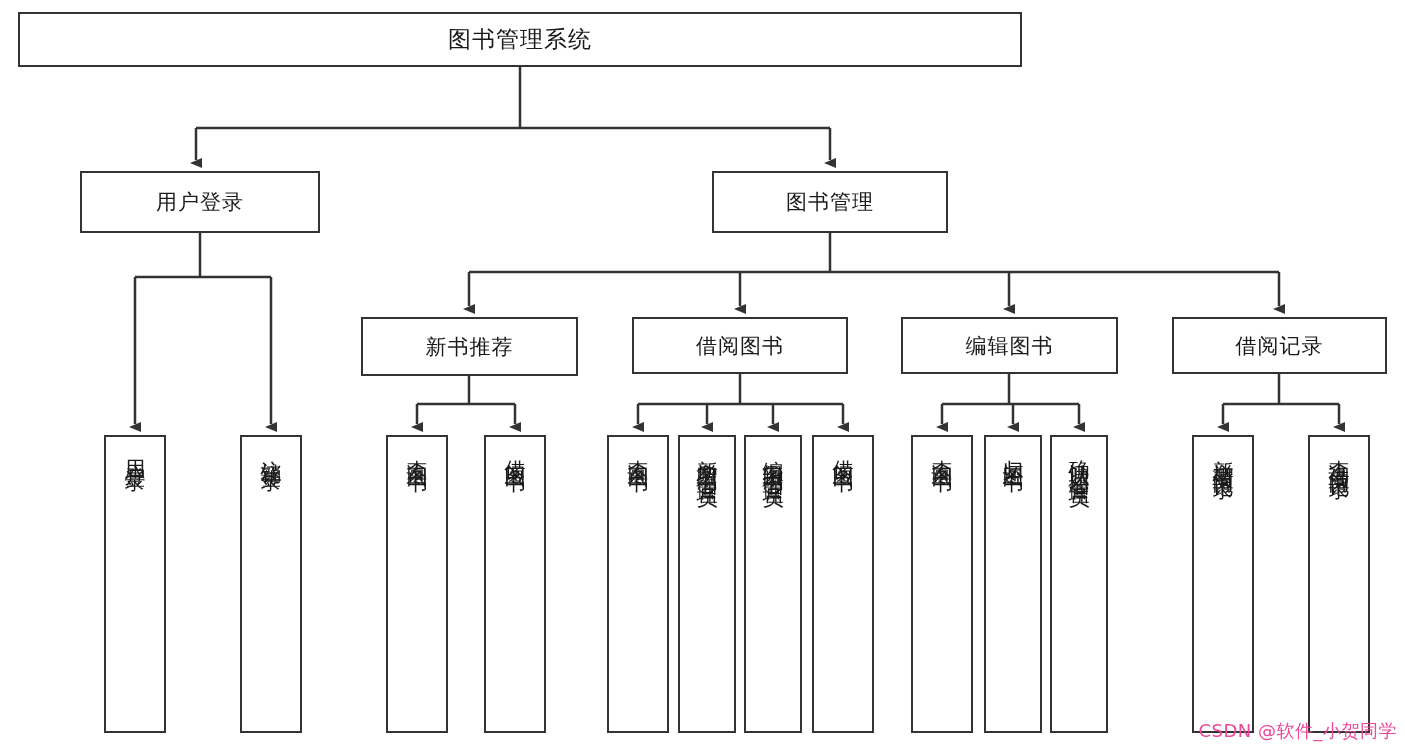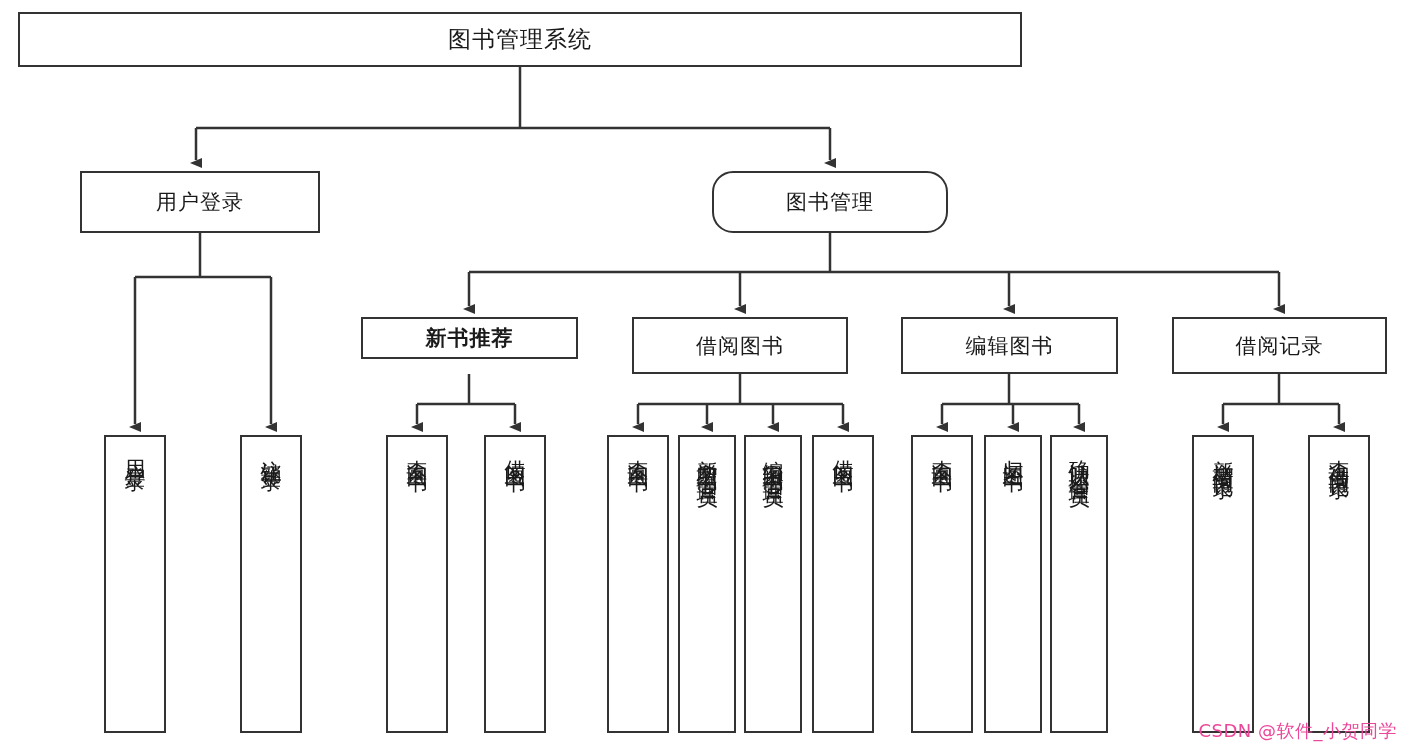--- a/index.html
+++ b/index.html
@@ -120,23 +120,23 @@
       <line x1="1279" y1="374" x2="1279" y2="404"></line>
       <line x1="1223" y1="404" x2="1339" y2="404"></line>
       <line x1="1223" y1="404" x2="1223" y2="424" marker-end="url(#arrowhead)"></line>
       <line x1="1339" y1="404" x2="1339" y2="424" marker-end="url(#arrowhead)"></line>
     </g>
   </svg>
 
   <div class="node horizontal root" style="left: 18px; top: 12px; width: 1004px; height: 55px;">图书管理系统</div>
 
   <div class="node horizontal" style="left: 80px; top: 171px; width: 240px; height: 62px;">用户登录</div>
-  <div class="node horizontal" style="left: 712px; top: 171px; width: 236px; height: 62px; border-radius: 21px;">图书管理</div>
+  <div class="node horizontal" style="left: 712px; top: 171px; width: 236px; height: 62px;">图书管理</div>
 
-  <div class="node horizontal" style="left: 361px; top: 317px; width: 217px; height: 42px; font-weight: bold;">新书推荐</div>
+  <div class="node horizontal" style="left: 361px; top: 317px; width: 217px; height: 59px;">新书推荐</div>
   <div class="node horizontal" style="left: 632px; top: 317px; width: 216px; height: 57px;">借阅图书</div>
   <div class="node horizontal" style="left: 901px; top: 317px; width: 217px; height: 57px;">编辑图书</div>
   <div class="node horizontal" style="left: 1172px; top: 317px; width: 215px; height: 57px;">借阅记录</div>
 
   <div class="node vertical" style="left: 104px; top: 435px; width: 62px; height: 298px;">
     <span class="vtext">用户登录</span>
   </div>
   <div class="node vertical" style="left: 240px; top: 435px; width: 62px; height: 298px;">
     <span class="vtext">注销登录</span>
   </div>

